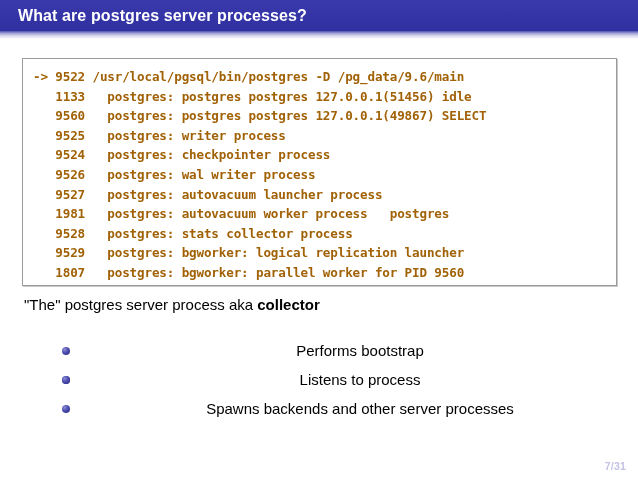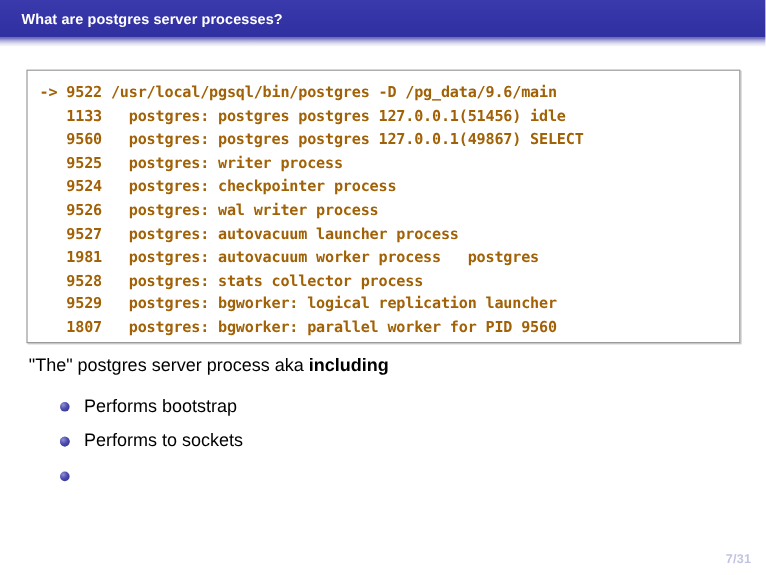--- a/index.html
+++ b/index.html
@@ -25,21 +25,21 @@
     height: 31px;
     background: #3333a6;
     background: linear-gradient(to bottom, #3a3aad 0%, #3232a4 70%, #3030a0 100%);
     display: flex;
     align-items: center;
     box-sizing: border-box;
     padding-left: 18px;
   }
   .titlebar-text {
     color: #ffffff;
-    font-size: 12px;
+    font-size: 16px;
     font-weight: bold;
     letter-spacing: 0.1px;
     line-height: 1;
   }
   .titlebar-fade {
     position: absolute;
     left: 0;
     top: 31px;
     width: 638px;
     height: 8px;
@@ -87,22 +87,23 @@
     white-space: nowrap;
   }
   .lead b { font-weight: bold; }
 
   .bullets {
     position: absolute;
     left: 42px;
     top: 325px;
     width: 580px;
     list-style: none;
-    margin: 4px;
+    margin: 16px;
     padding: 0;
+    text-align: center;
   }
   .bullets li {
     position: relative;
     padding-left: 24px;
     margin-bottom: 10px;
     font-size: 15px;
     color: #000000;
     line-height: 19px;
     white-space: nowrap;
   }
@@ -144,33 +145,34 @@
    9524   postgres: checkpointer process
    9526   postgres: wal writer process
    9527   postgres: autovacuum launcher process
    1981   postgres: autovacuum worker process   postgres
    9528   postgres: stats collector process
    9529   postgres: bgworker: logical replication launcher
    1807   postgres: bgworker: parallel worker for PID 9560</pre>
 </div>
 
 <div class="lead">
-  <span>"The" postgres server process aka </span><b>including</b>
+  <span>"The" postgres server process aka </span><b>collector</b>
 </div>
 
 <ul class="bullets">
   <li>
     <span class="bullet-dot"></span>
     <span>Performs bootstrap</span>
   </li>
   <li>
     <span class="bullet-dot"></span>
   </li>
   <li>
     <span class="bullet-dot"></span>
-    <span>Performs to sockets</span>
+    <span>Listens to process</span>
   </li>
   <li>
     <span class="bullet-dot"></span>
+    <span>Spawns backends and other server processes</span>
   </li>
 </ul>
 
 <div class="pagenum">7/31</div>
 
 </body></html>

